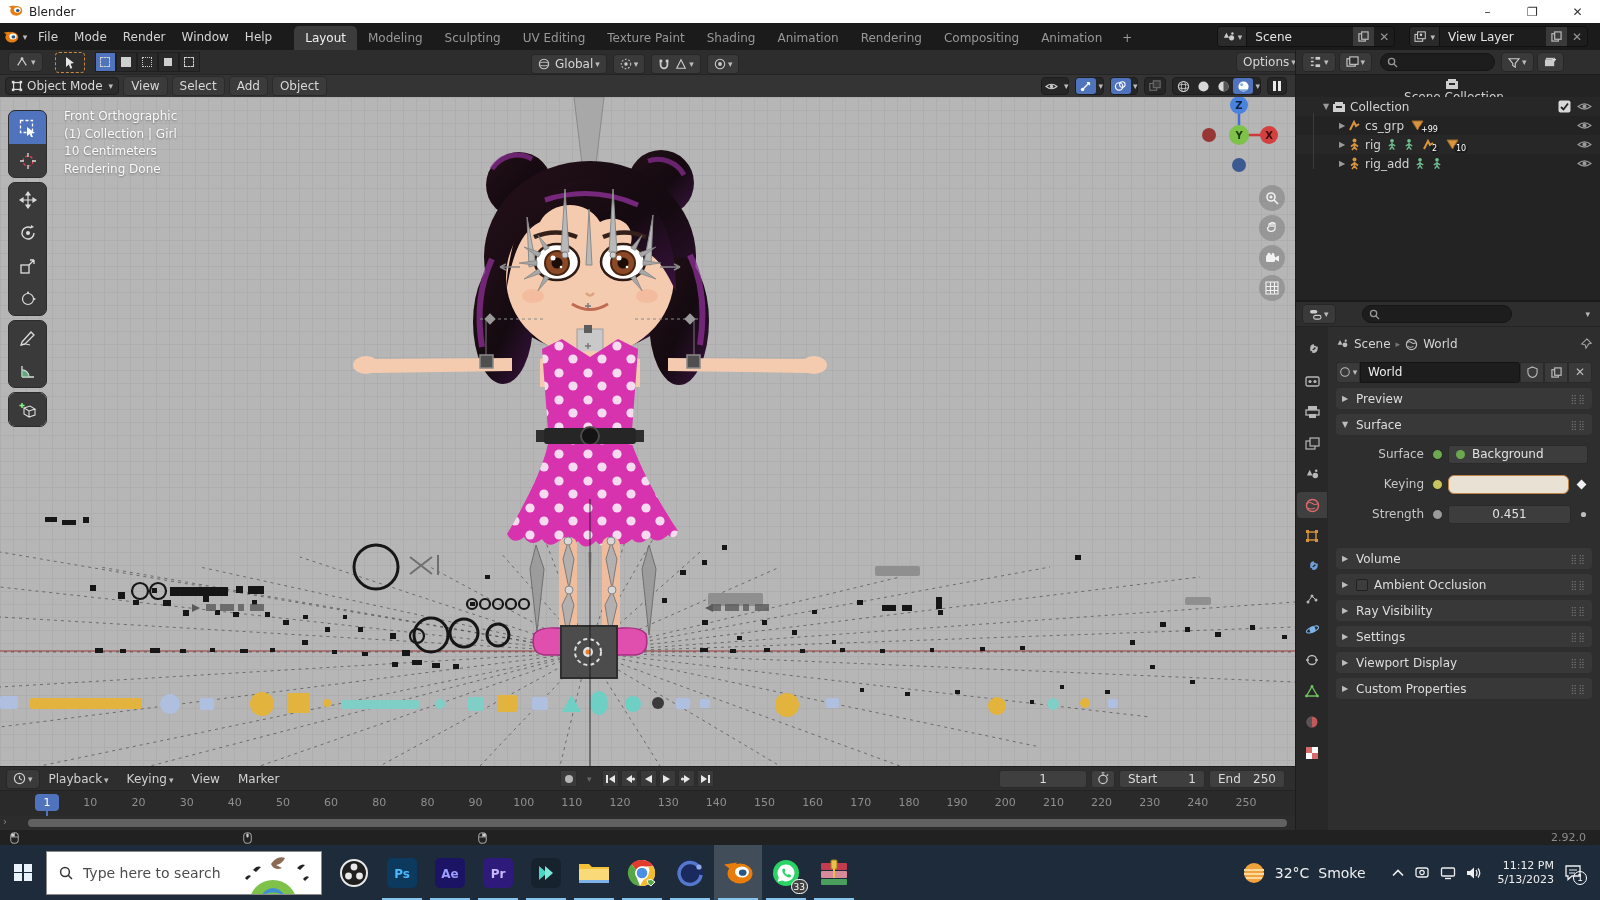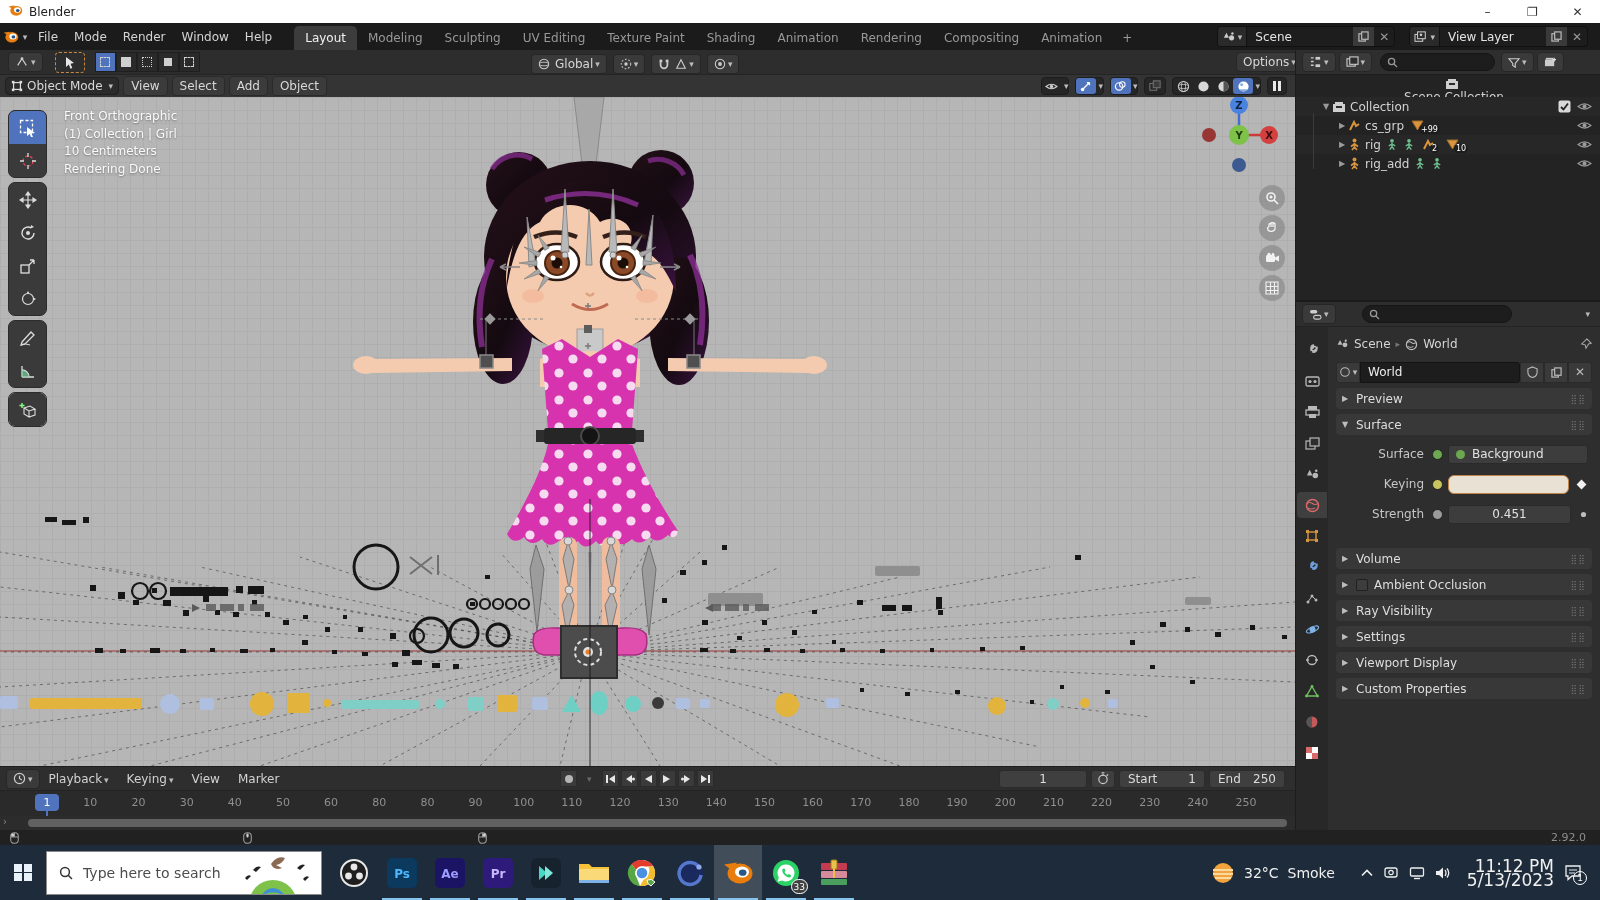--- a/index.html
+++ b/index.html
@@ -135,21 +135,21 @@
   .tb-search { width:276px; height:44px; background:#fff; border:1px solid #8a8a8a; display:flex; align-items:center; position:relative; overflow:hidden; }
   .tb-search .ph { color:#4c4c4c; font-size:14px; margin-left:10px; white-space:nowrap; }
   .tb-apps { display:flex; height:55px; margin-left:8px; }
   .app-slot { width:48px; height:55px; display:flex; align-items:center; justify-content:center; position:relative; }
   .app-slot.active { background:rgba(255,255,255,.16); }
   .app-slot .underline { position:absolute; bottom:0px; left:4px; right:4px; height:2.5px; background:#85c4ee; }
   .app-badge { position:absolute; right:2px; bottom:6px; min-width:16px; height:15px; border-radius:8px; background:#424242; border:1.5px solid #fff; color:#fff; font-size:9px; display:flex; align-items:center; justify-content:center; padding:0 2px;}
   .tray { position:absolute; right:0; top:845px; height:55px; display:flex; align-items:center; color:#f0f0f0; }
   .tray .t-item { display:flex; align-items:center; margin-right:10px; }
   .weathertxt { font-size:14px; margin-left:8px; }
-  .clock { text-align:right; font-size:17px; line-height:14px; margin:0 10px 0 6px;}
+  .clock { text-align:right; font-size:11px; line-height:14px; margin:0 10px 0 6px;}
   .nbadge { position:absolute; right:-5px; bottom:-4px; width:14px; height:14px; border-radius:7px; border:1px solid #fff; color:#fff; font-size:9px; display:flex; align-items:center; justify-content:center; }
 </style>
 </head>
 <body>
 
 <div id="app">
 
   <div class="abs titlebar">
     <span class="tb-ico">
       <svg width="15" height="12" viewBox="0 0 20 16">

